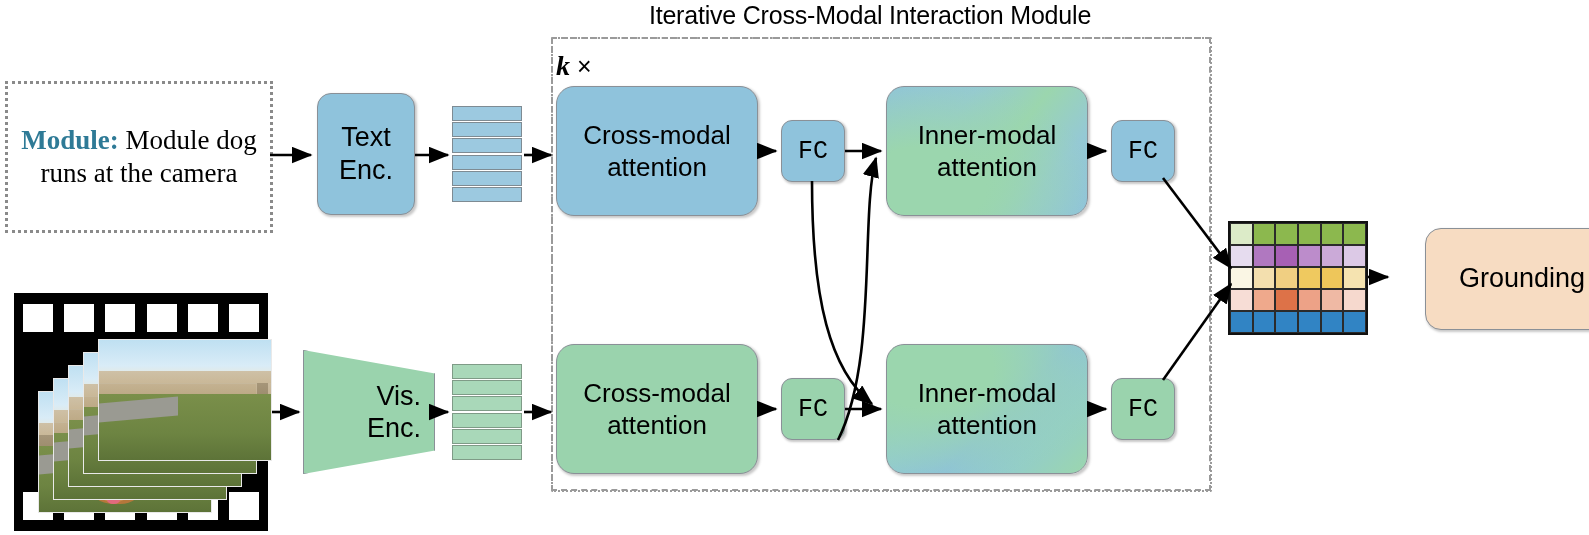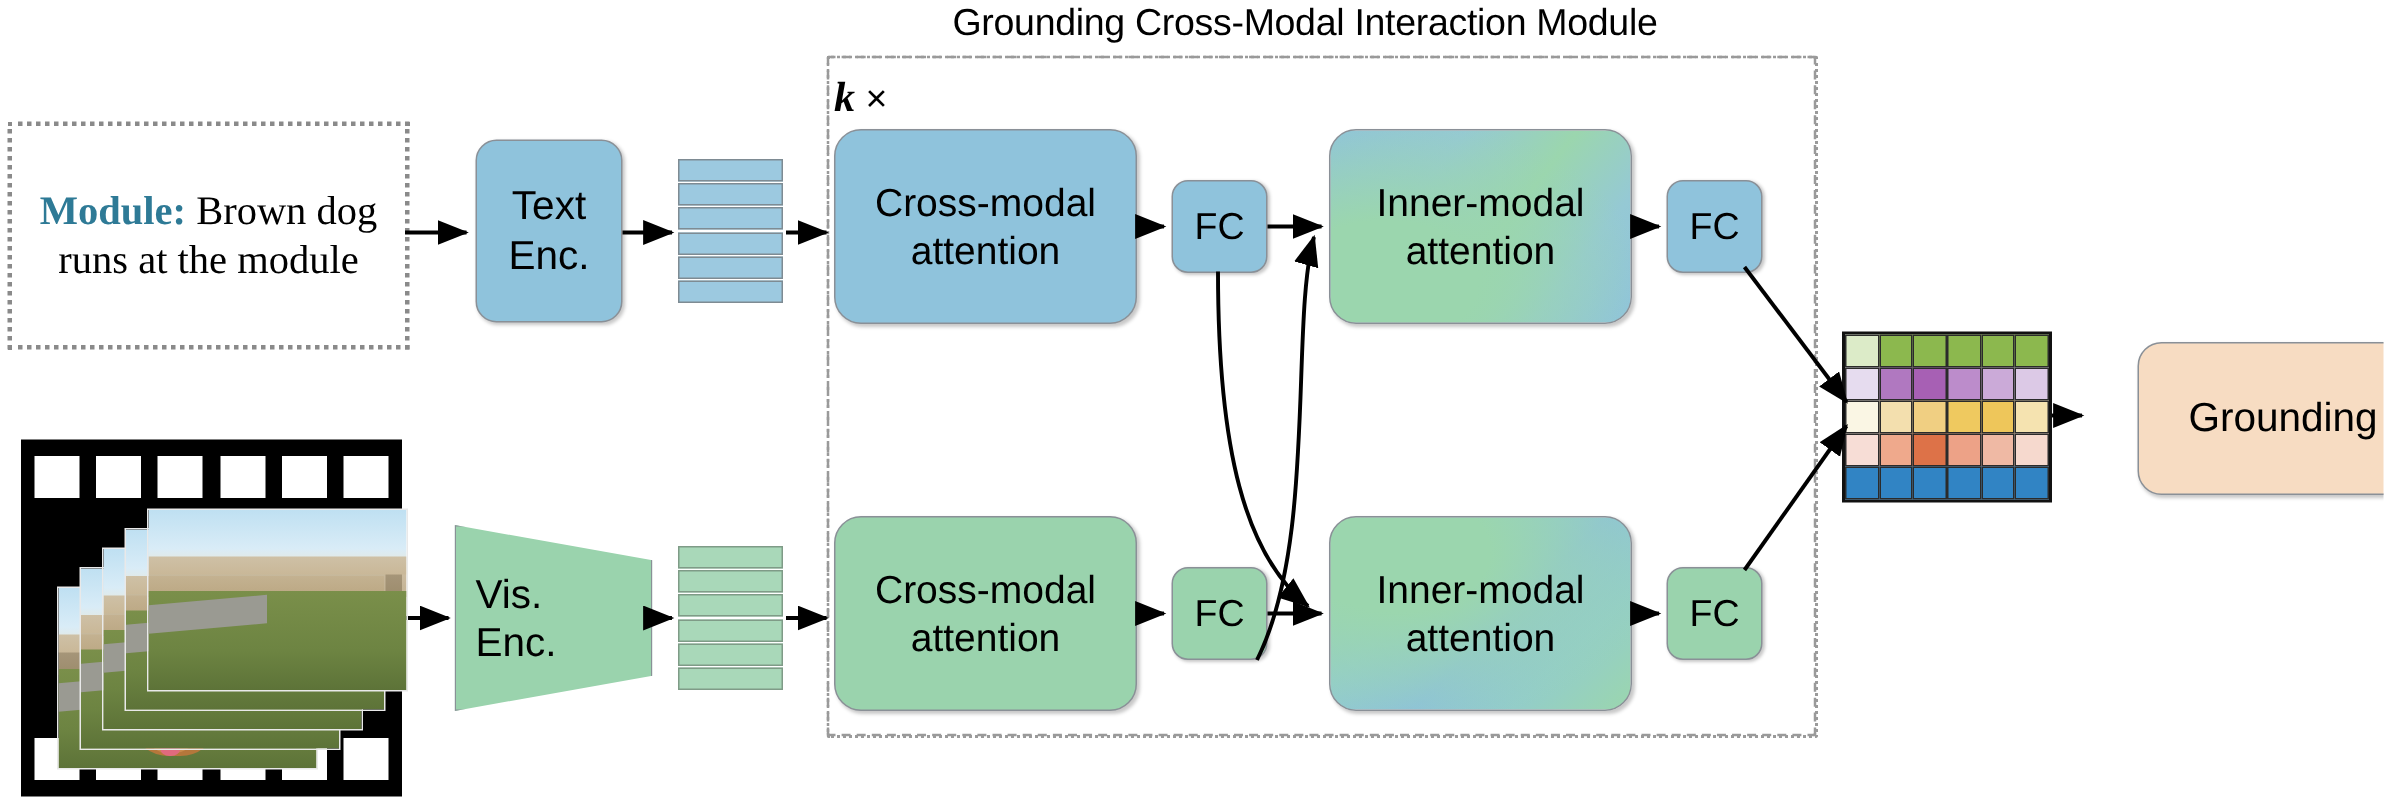--- a/index.html
+++ b/index.html
@@ -33,21 +33,21 @@
 
   
   .enc-box{border-radius:14px;border:1.6px solid #8a9097;box-shadow:1.5px 1.5px 2.5px rgba(0,0,0,.22);}
   #text-enc{left:317px;top:93px;width:96px;height:120px;background:#8FC3DC;
             font-size:27px;line-height:1.22;}
   #vis-enc{left:303px;top:350px;width:132px;height:124px;}
   #vis-enc .trap{position:absolute;inset:0;background:#9AD3AD;
       border:1.6px solid #8a9097;
       clip-path:polygon(0% 0%,100% 19%,100% 81%,0% 100%);}
   #vis-enc .lbl{position:absolute;left:14px;top:0;width:104px;height:100%;
-      display:flex;flex-direction:column;align-items:flex-start;justify-content:center;
+      display:flex;flex-direction:column;align-items:flex-end;justify-content:center;
       font-size:27px;line-height:1.2;}
 
   
   .bars{display:flex;flex-direction:column;justify-content:space-between;}
   .bars span{display:block;height:13px;border:1px solid #7e8b93;}
   #text-bars{left:452px;top:106px;width:70px;height:96px;}
   #text-bars span{background:#9CC9E0;}
   #vis-bars{left:452px;top:364px;width:70px;height:96px;}
   #vis-bars span{background:#A9D8B9;border-color:#7f9b87;}
 
@@ -61,21 +61,21 @@
       background:
         radial-gradient(120% 120% at 18% 78%, #9BD6AE 0%, #9BD6AE 26%, rgba(155,214,174,0) 72%),
         linear-gradient(128deg,#8FC3DC 0%,#95C9D4 30%,#9BD6AE 55%,#95C9D4 78%,#8FC3DC 100%);}
   #inner-bot{left:886px;top:344px;width:200px;height:128px;
       background:
         radial-gradient(130% 130% at 22% 18%, #9BD6AE 0%, #9BD6AE 24%, rgba(155,214,174,0) 70%),
         linear-gradient(135deg,#9BD6AE 0%,#92CBD0 34%,#8DC1DC 56%,#93CDC9 76%,#9BD6AE 100%);}
 
   
   .fc{border-radius:11px;border:1.6px solid #8a9097;
-      box-shadow:1.3px 1.3px 2.2px rgba(0,0,0,.22);font-size:25px;width:62px;height:60px;}
+      box-shadow:1.3px 1.3px 2.2px rgba(0,0,0,.22);font-size:25px;width:62px;height:60px;font-family:Liberation Mono, monospace;}
   #fc-top1{left:781px;top:120px;background:#8FC3DC;}
   #fc-top2{left:1111px;top:120px;background:#8FC3DC;}
   #fc-bot1{left:781px;top:378px;background:#9AD3AD;}
   #fc-bot2{left:1111px;top:378px;background:#9AD3AD;}
 
   
   #feat-grid{left:1228px;top:221px;width:136px;height:110px;
              display:grid;grid-template-columns:repeat(6,1fr);
              grid-template-rows:repeat(5,1fr);border:2px solid #111;}
   #feat-grid i{display:block;border:1px solid #2b2b2b;}
@@ -115,31 +115,31 @@
       background:#c98b4d;border-radius:46%;}
   .dog .tongue{position:absolute;left:23%;top:78%;width:13%;height:14%;
       background:#e06a7e;border-radius:46%;}
 
   
   #arrows{left:0;top:0;width:1589px;height:535px;pointer-events:none;}
 </style>
 </head>
 <body>
 
-<div class="abs ctr" id="module-title">Grounding Cross-Modal Interaction Module</div>
+<div class="abs ctr" id="module-title">Iterative Cross-Modal Interaction Module</div>
 
 <div class="abs" id="iter-frame"></div>
 <div class="abs" id="k-label">
   <span>k</span>
   <span class="times">×</span>
 </div>
 
 <div class="abs" id="query-box">
   <div id="query-text">
-    <span class="qlabel">Module:</span><span> Brown dog runs at the module</span>
+    <span class="qlabel">Module:</span><span> Module dog runs at the camera</span>
   </div>
 </div>
 
 <div class="abs ctr enc-box" id="text-enc">
   <div>
     <div>Text</div>
     <div>Enc.</div>
   </div>
 </div>
 

